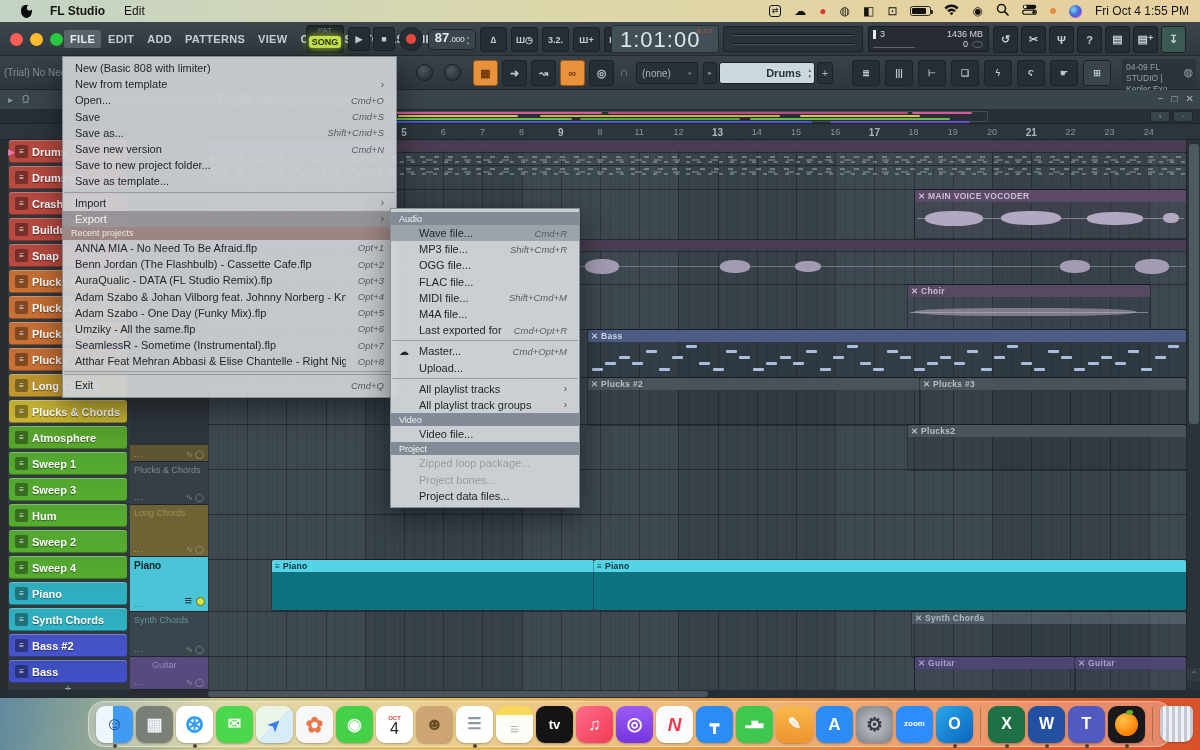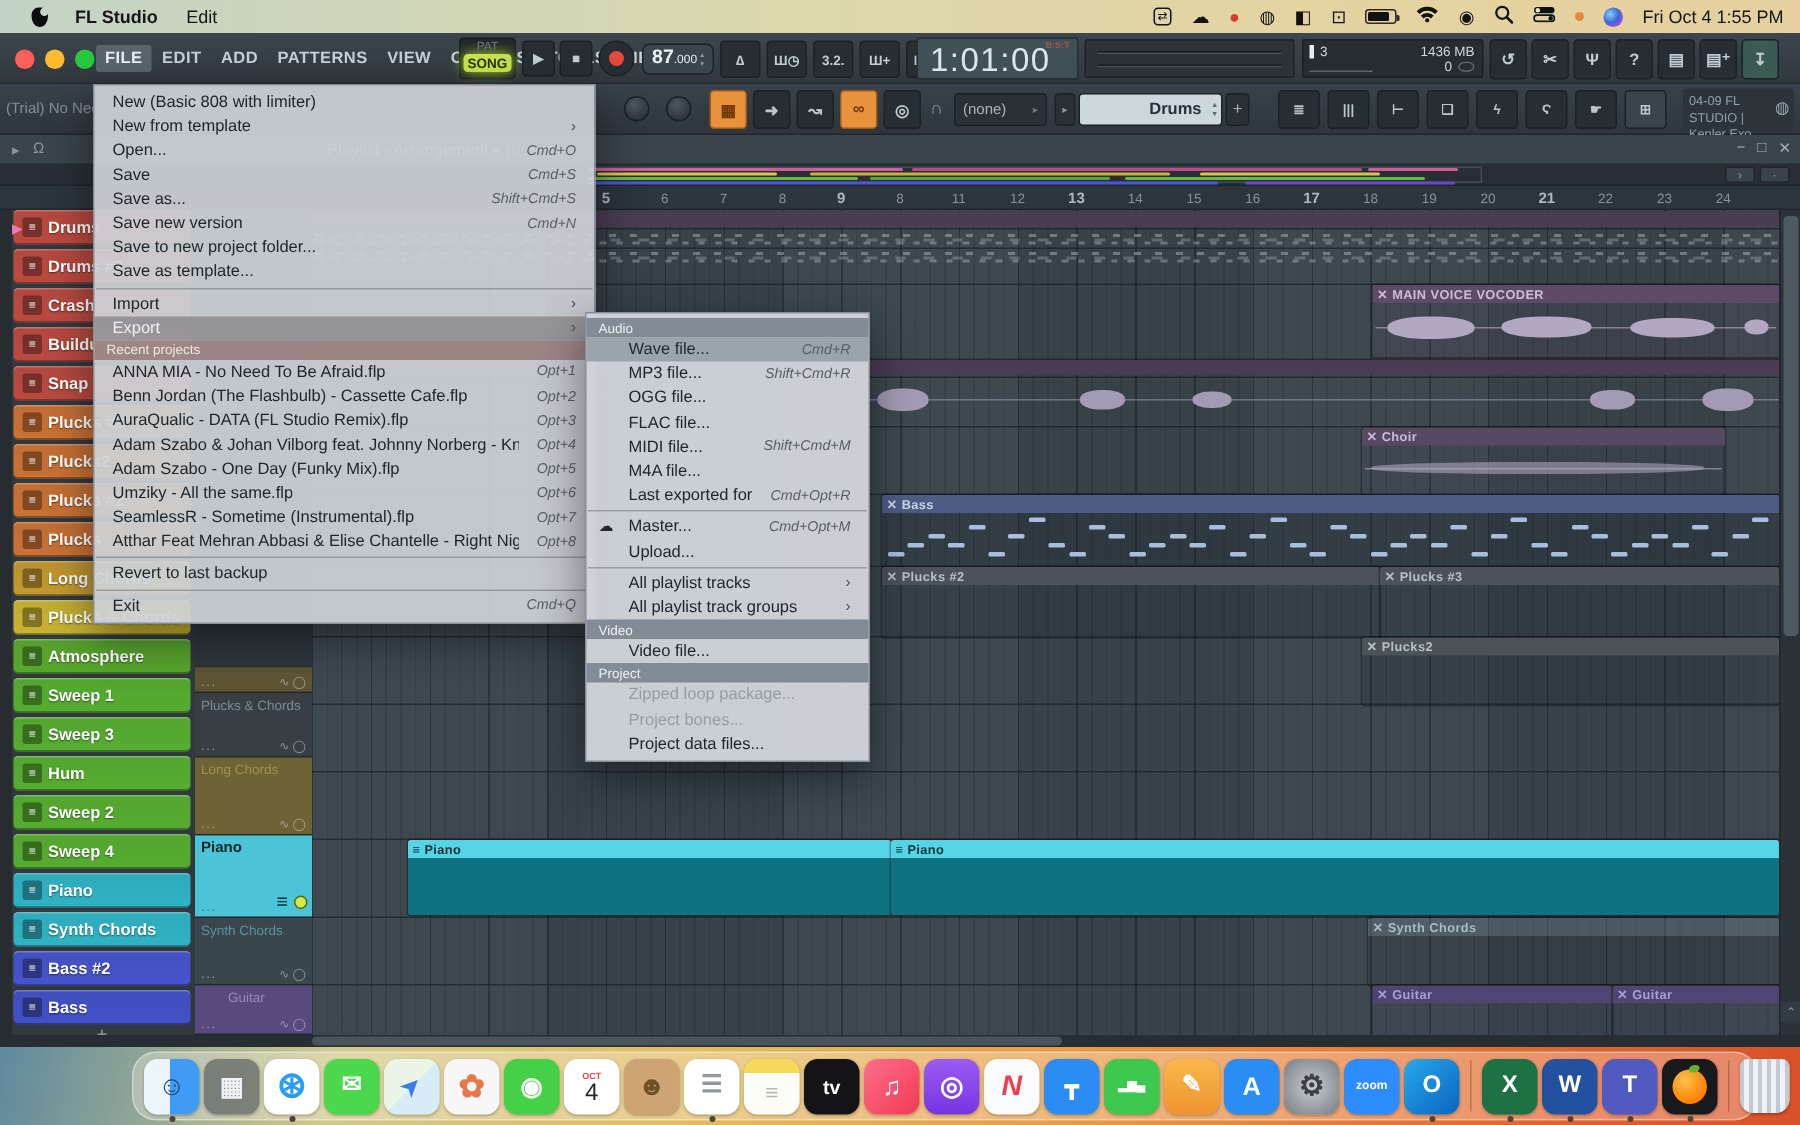--- a/index.html
+++ b/index.html
@@ -665,23 +665,20 @@
       </div>
       <div class="mrow">
         <span class="lbl">SeamlessR - Sometime (Instrumental).flp</span>
         <span class="sc">Opt+7</span>
       </div>
       <div class="mrow">
         <span class="lbl">Atthar Feat Mehran Abbasi &amp; Elise Chantelle - Right Night feeling.flp</span>
         <span class="sc">Opt+8</span>
       </div>
       <div class="msep"></div>
-      <div class="mrow">
-        <span class="lbl">Revert to last backup</span>
-      </div>
       <div class="msep"></div>
       <div class="mrow">
         <span class="lbl">Exit</span>
         <span class="sc">Cmd+Q</span>
       </div>
     </div>
 
   <div class="menu menu-export" id="menu-export" style="left:390px;top:208px;width:190px;">
       <div class="mhead">Audio</div>
       <div class="mrow hl">

